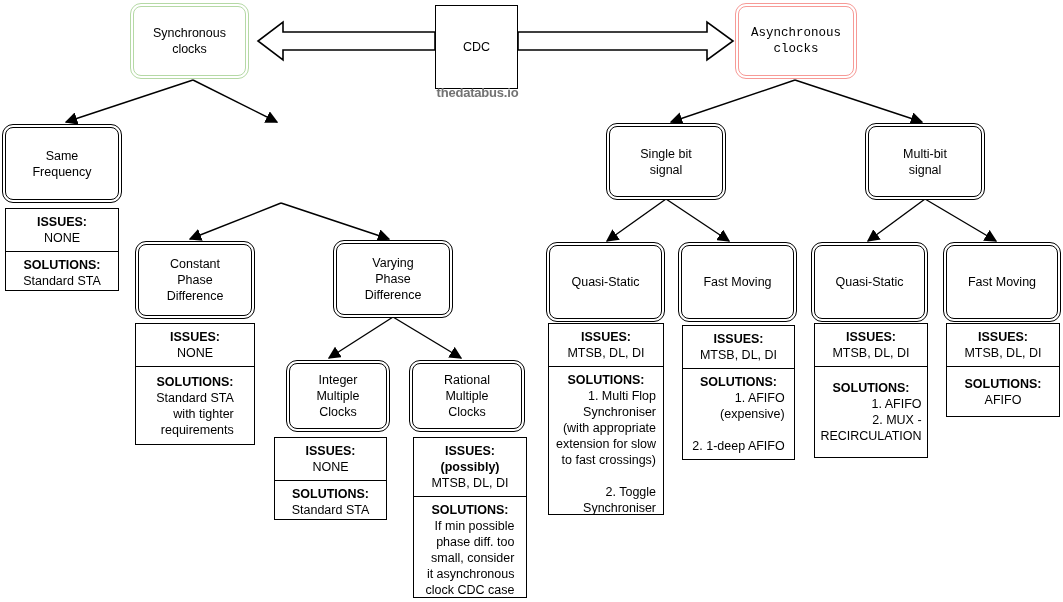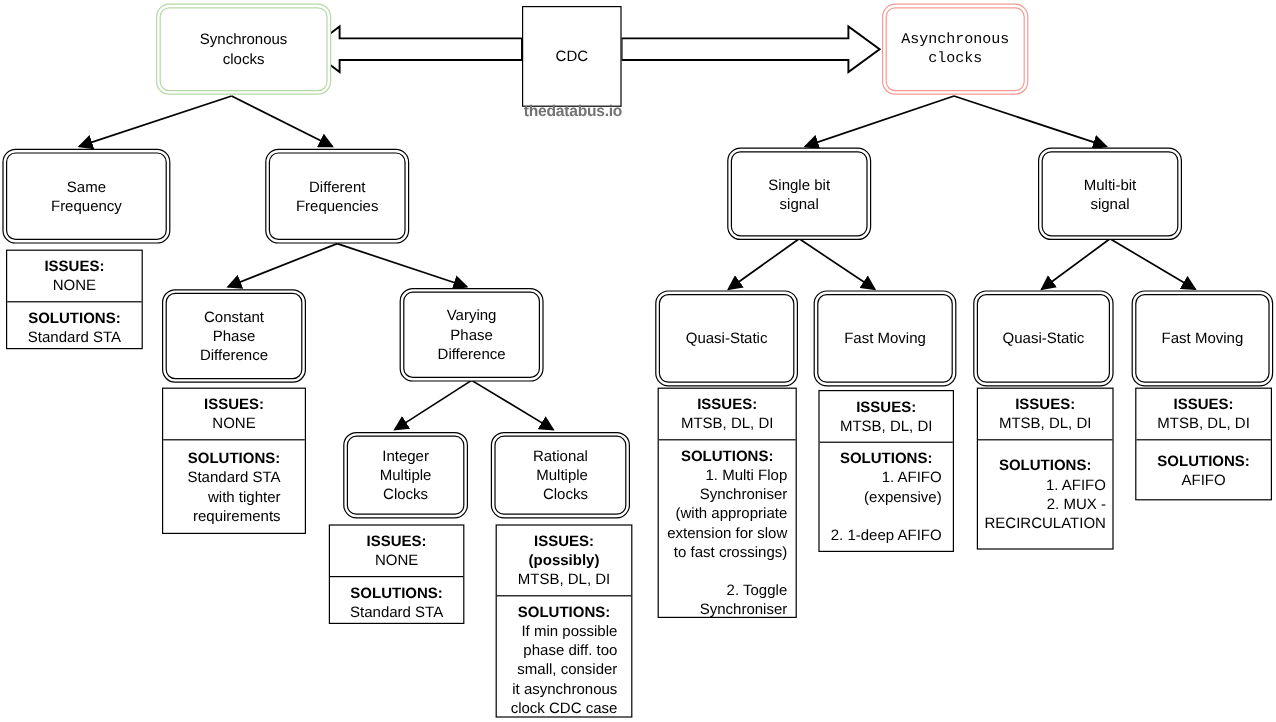--- a/index.html
+++ b/index.html
@@ -129,49 +129,45 @@
 
     <line x1="925" y1="199" x2="868" y2="241" stroke="#000" stroke-width="1.4" marker-end="url(#ah)"></line>
     <line x1="925" y1="199" x2="996" y2="241" stroke="#000" stroke-width="1.4" marker-end="url(#ah)"></line>
   </svg>
 
   <div class="node plain" style="left:435px;top:5px;width:83px;height:84px;">
     <span class="lbl">CDC</span>
   </div>
   <div class="wordmark" style="left:430px;top:85px;width:95px;text-align:center;">thedatabus.io</div>
 
-  <div class="node green" style="left:130px;top:3px;width:146px;height:76px;">
+  <div class="node green" style="left:130px;top:3px;width:119px;height:76px;">
     <span class="lbl" style="white-space:pre-line;">Synchronous
 clocks</span>
   </div>
 
   <div class="node red" style="left:735px;top:3px;width:122px;height:76px;">
     <span class="lbl" style="white-space:pre-line;font-family:Liberation Mono, monospace;">Asynchronous
 clocks</span>
   </div>
 
-  <div class="node" style="left:2px;top:124px;width:140px;height:79px;">
+  <div class="node" style="left:2px;top:124px;width:120px;height:79px;">
     <span class="lbl" style="white-space:pre-line;">Same
 Frequency</span>
   </div>
   <div class="card" style="left:5px;top:208px;width:114px;height:83px;">
     <div class="sect issues">
       <div class="hd">ISSUES:</div>
       <div class="bd">NONE</div>
     </div>
     <div class="sect solutions">
       <div class="hd">SOLUTIONS:</div>
       <div class="bd">Standard STA</div>
     </div>
   </div>
 
-  <div class="node" style="left:221px;top:124px;width:120px;height:79px;">
-    <span class="lbl" style="white-space:pre-line;">Different
-Frequencies</span>
-  </div>
 
   <div class="node" style="left:135px;top:241px;width:120px;height:78px;">
     <span class="lbl" style="white-space:pre-line;">Constant
 Phase
 Difference</span>
   </div>
   <div class="card" style="left:135px;top:323px;width:120px;height:122px;">
     <div class="sect issues">
       <div class="hd">ISSUES:</div>
       <div class="bd">NONE</div>
@@ -200,21 +196,21 @@
       <div class="hd">ISSUES:</div>
       <div class="bd">NONE</div>
     </div>
     <div class="sect solutions">
       <div class="hd">SOLUTIONS:</div>
       <div class="bd">Standard STA</div>
     </div>
   </div>
 
   <div class="node" style="left:409px;top:360px;width:116px;height:72px;">
-    <span class="lbl" style="white-space:pre-line;text-align:right;">Rational
+    <span class="lbl" style="white-space:pre-line;">Rational
 Multiple
 Clocks</span>
   </div>
   <div class="card" style="left:413px;top:437px;width:114px;height:161px;">
     <div class="sect issues">
       <div class="hd">ISSUES:</div>
       <div class="bd b">(possibly)</div>
       <div class="bd">MTSB, DL, DI</div>
     </div>
     <div class="sect solutions">

